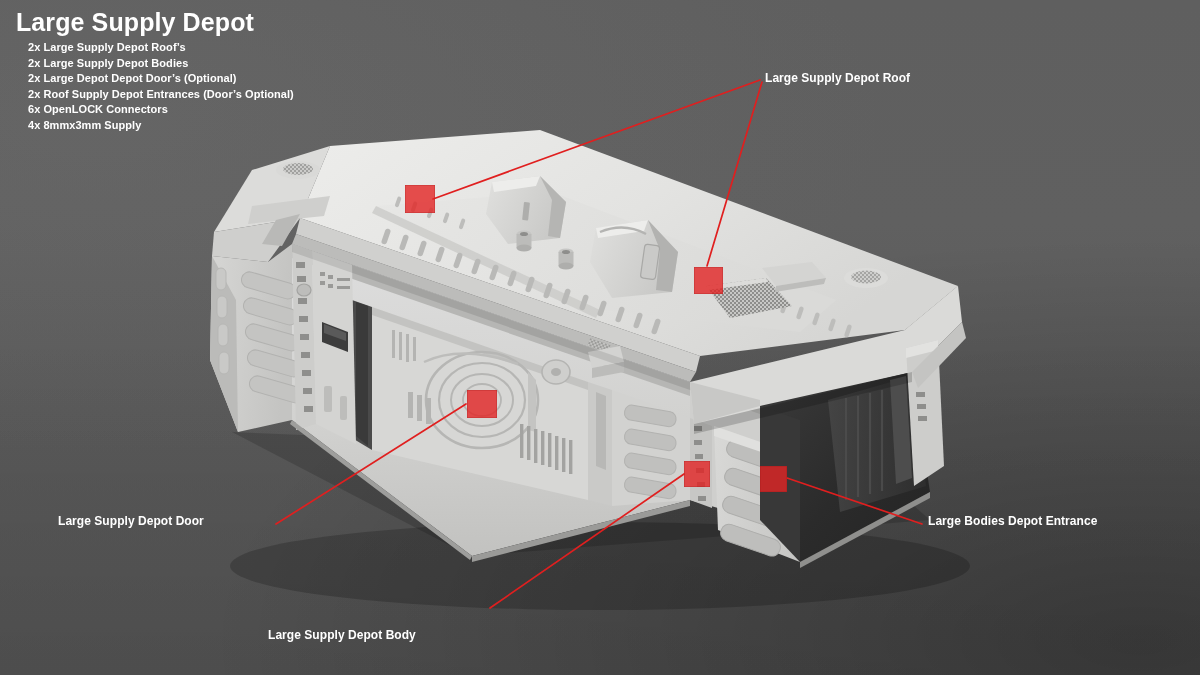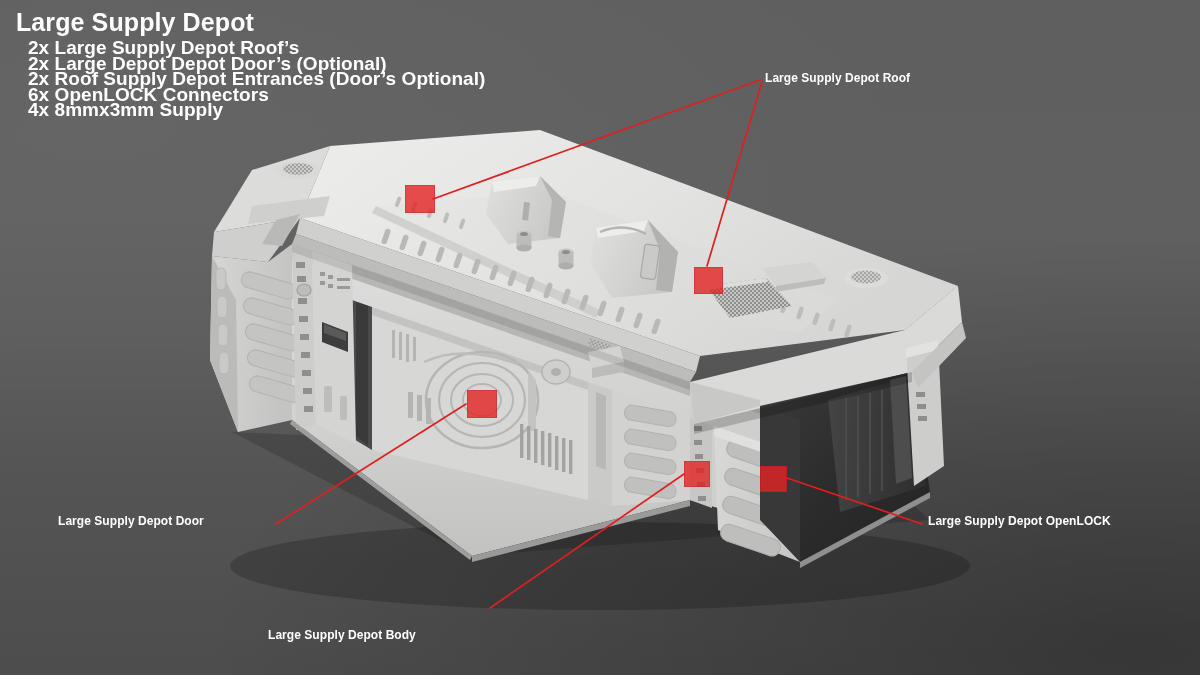--- a/index.html
+++ b/index.html
@@ -37,21 +37,21 @@
   }
 
   
   .title{
     position:absolute;left:16px;top:8px;
     font-size:25px;font-weight:bold;color:#ffffff;
     letter-spacing:.1px;
   }
   .bom{
     position:absolute;left:28px;top:40px;
-    font-size:19px;font-weight:bold;color:#ffffff;
+    font-size:11px;font-weight:bold;color:#ffffff;
     line-height:15.6px;letter-spacing:.05px;
   }
   .bom div{white-space:nowrap;}
 
   .callout{
     position:absolute;
     font-size:12px;font-weight:bold;color:#ffffff;
     white-space:nowrap;letter-spacing:.05px;
   }
   .c-roof{left:765px;top:71px;}
@@ -380,24 +380,25 @@
   <div class="marker" style="left:405px;top:185px;width:30px;height:28px;"></div>
   <div class="marker" style="left:694px;top:267px;width:29px;height:27px;"></div>
   <div class="marker" style="left:467px;top:390px;width:30px;height:28px;"></div>
   <div class="marker" style="left:684px;top:461px;width:26px;height:26px;"></div>
   <div class="marker" style="left:760px;top:466px;width:27px;height:26px;"></div>
 
   <div class="title">Large Supply Depot</div>
 
   <div class="bom">
     <div>2x Large Supply Depot Roof’s</div>
+    <div>2x Large Supply Depot Bodies</div>
     <div>2x Large Depot Depot Door’s (Optional)</div>
     <div>2x Roof Supply Depot Entrances (Door’s Optional)</div>
     <div>6x OpenLOCK Connectors</div>
     <div>4x 8mmx3mm Supply</div>
   </div>
 
   <div class="callout c-roof">Large Supply Depot Roof</div>
   <div class="callout c-door">Large Supply Depot Door</div>
   <div class="callout c-body">Large Supply Depot Body</div>
-  <div class="callout c-entrance">Large Supply Depot OpenLOCK</div>
+  <div class="callout c-entrance">Large Bodies Depot Entrance</div>
 
 </div>
 
 </body></html>

